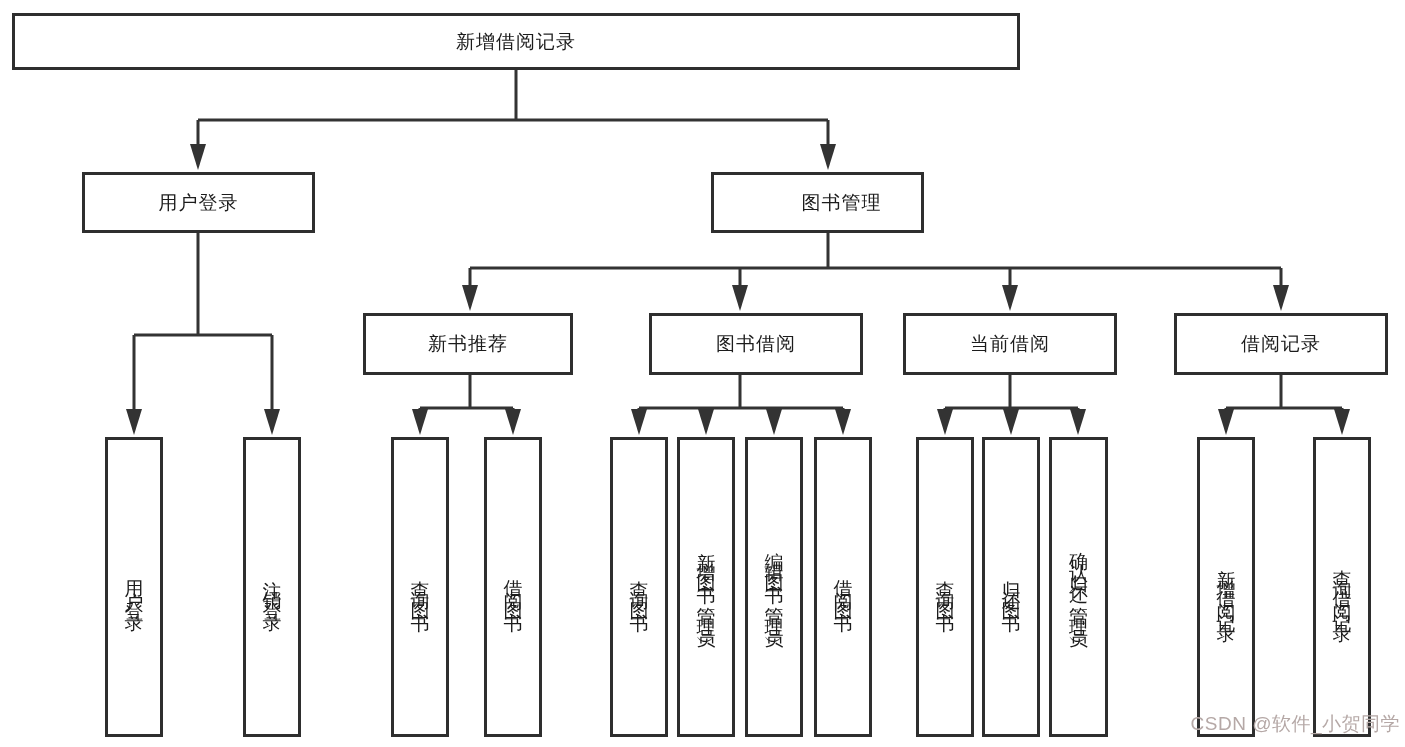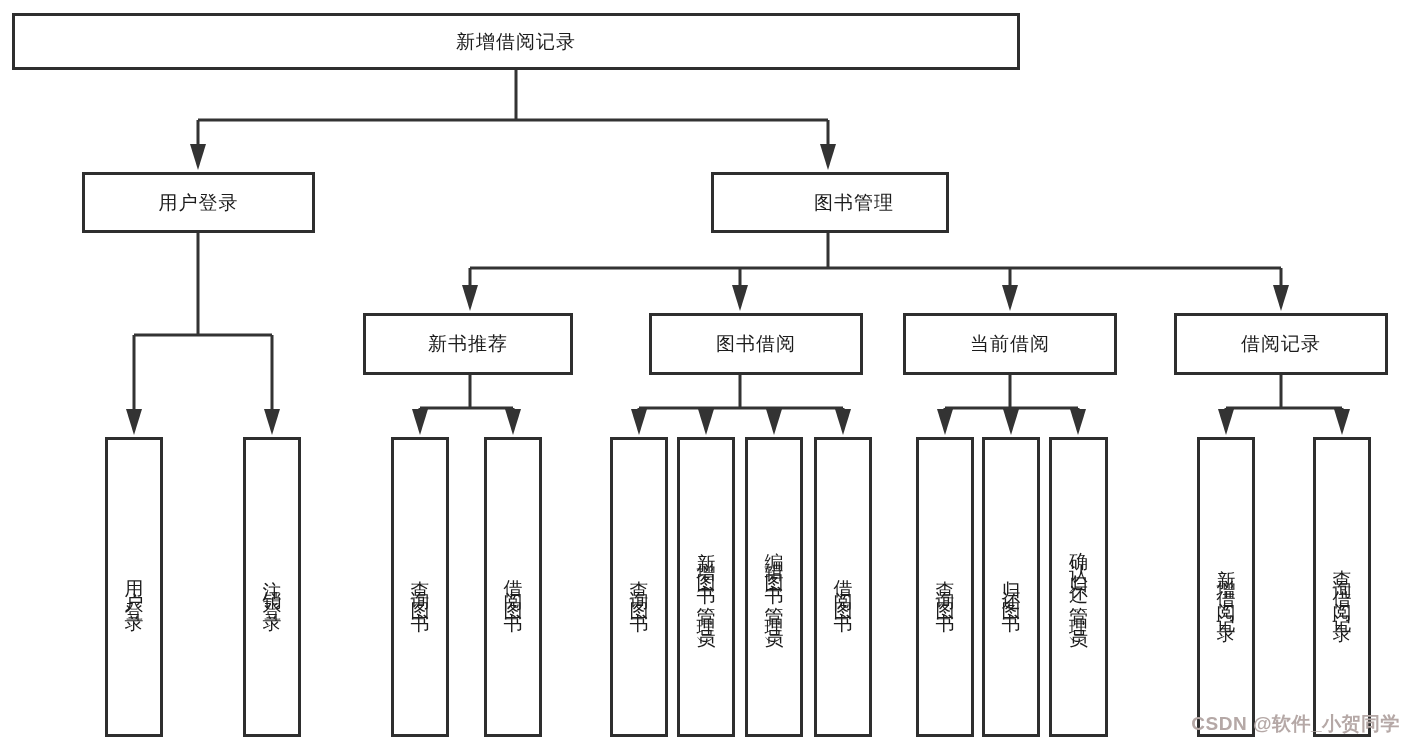--- a/index.html
+++ b/index.html
@@ -48,21 +48,20 @@
     white-space: nowrap;
   }
   .watermark {
     position: absolute;
     right: 5px;
     top: 711px;
     font-size: 19px;
     letter-spacing: 0.5px;
     color: var(--watermark);
     z-index: 5;
-    font-weight: bold;
   }
 </style>
 </head>
 <body>
 
 <div class="canvas">
 
   <svg class="wires" viewBox="0 0 1405 747" xmlns="http://www.w3.org/2000/svg">
 
     <path class="cline" d="M516 70 V120 M198 120 H828 M198 120 V146 M828 120 V146"></path>
@@ -95,21 +94,21 @@
     <path class="arrow" d="M1070 409 H1086 L1078 435 Z"></path>
 
     <path class="cline" d="M1281 375 V408 M1226 408 H1342 M1226 408 V411 M1342 408 V411"></path>
     <path class="arrow" d="M1218 409 H1234 L1226 435 Z"></path>
     <path class="arrow" d="M1334 409 H1350 L1342 435 Z"></path>
   </svg>
 
   <div class="box" style="left:12px; top:13px; width:1008px; height:57px;">新增借阅记录</div>
 
   <div class="box" style="left:82px; top:172px; width:233px; height:61px;">用户登录</div>
-  <div class="box" style="left:711px; top:172px; width:238px; height:61px;padding-left:48px;">图书管理</div>
+  <div class="box" style="left:711px; top:172px; width:213px; height:61px;padding-left:48px;">图书管理</div>
 
   <div class="box leaf" style="left:105px; top:437px; width:58px; height:300px;">
     <span>用户登录</span>
   </div>
   <div class="box leaf" style="left:243px; top:437px; width:58px; height:300px;">
     <span>注销登录</span>
   </div>
 
   <div class="box" style="left:363px; top:313px; width:210px; height:62px;">新书推荐</div>
   <div class="box" style="left:633px; top:313px; width:214px; height:62px;margin-left:16px;">图书借阅</div>

